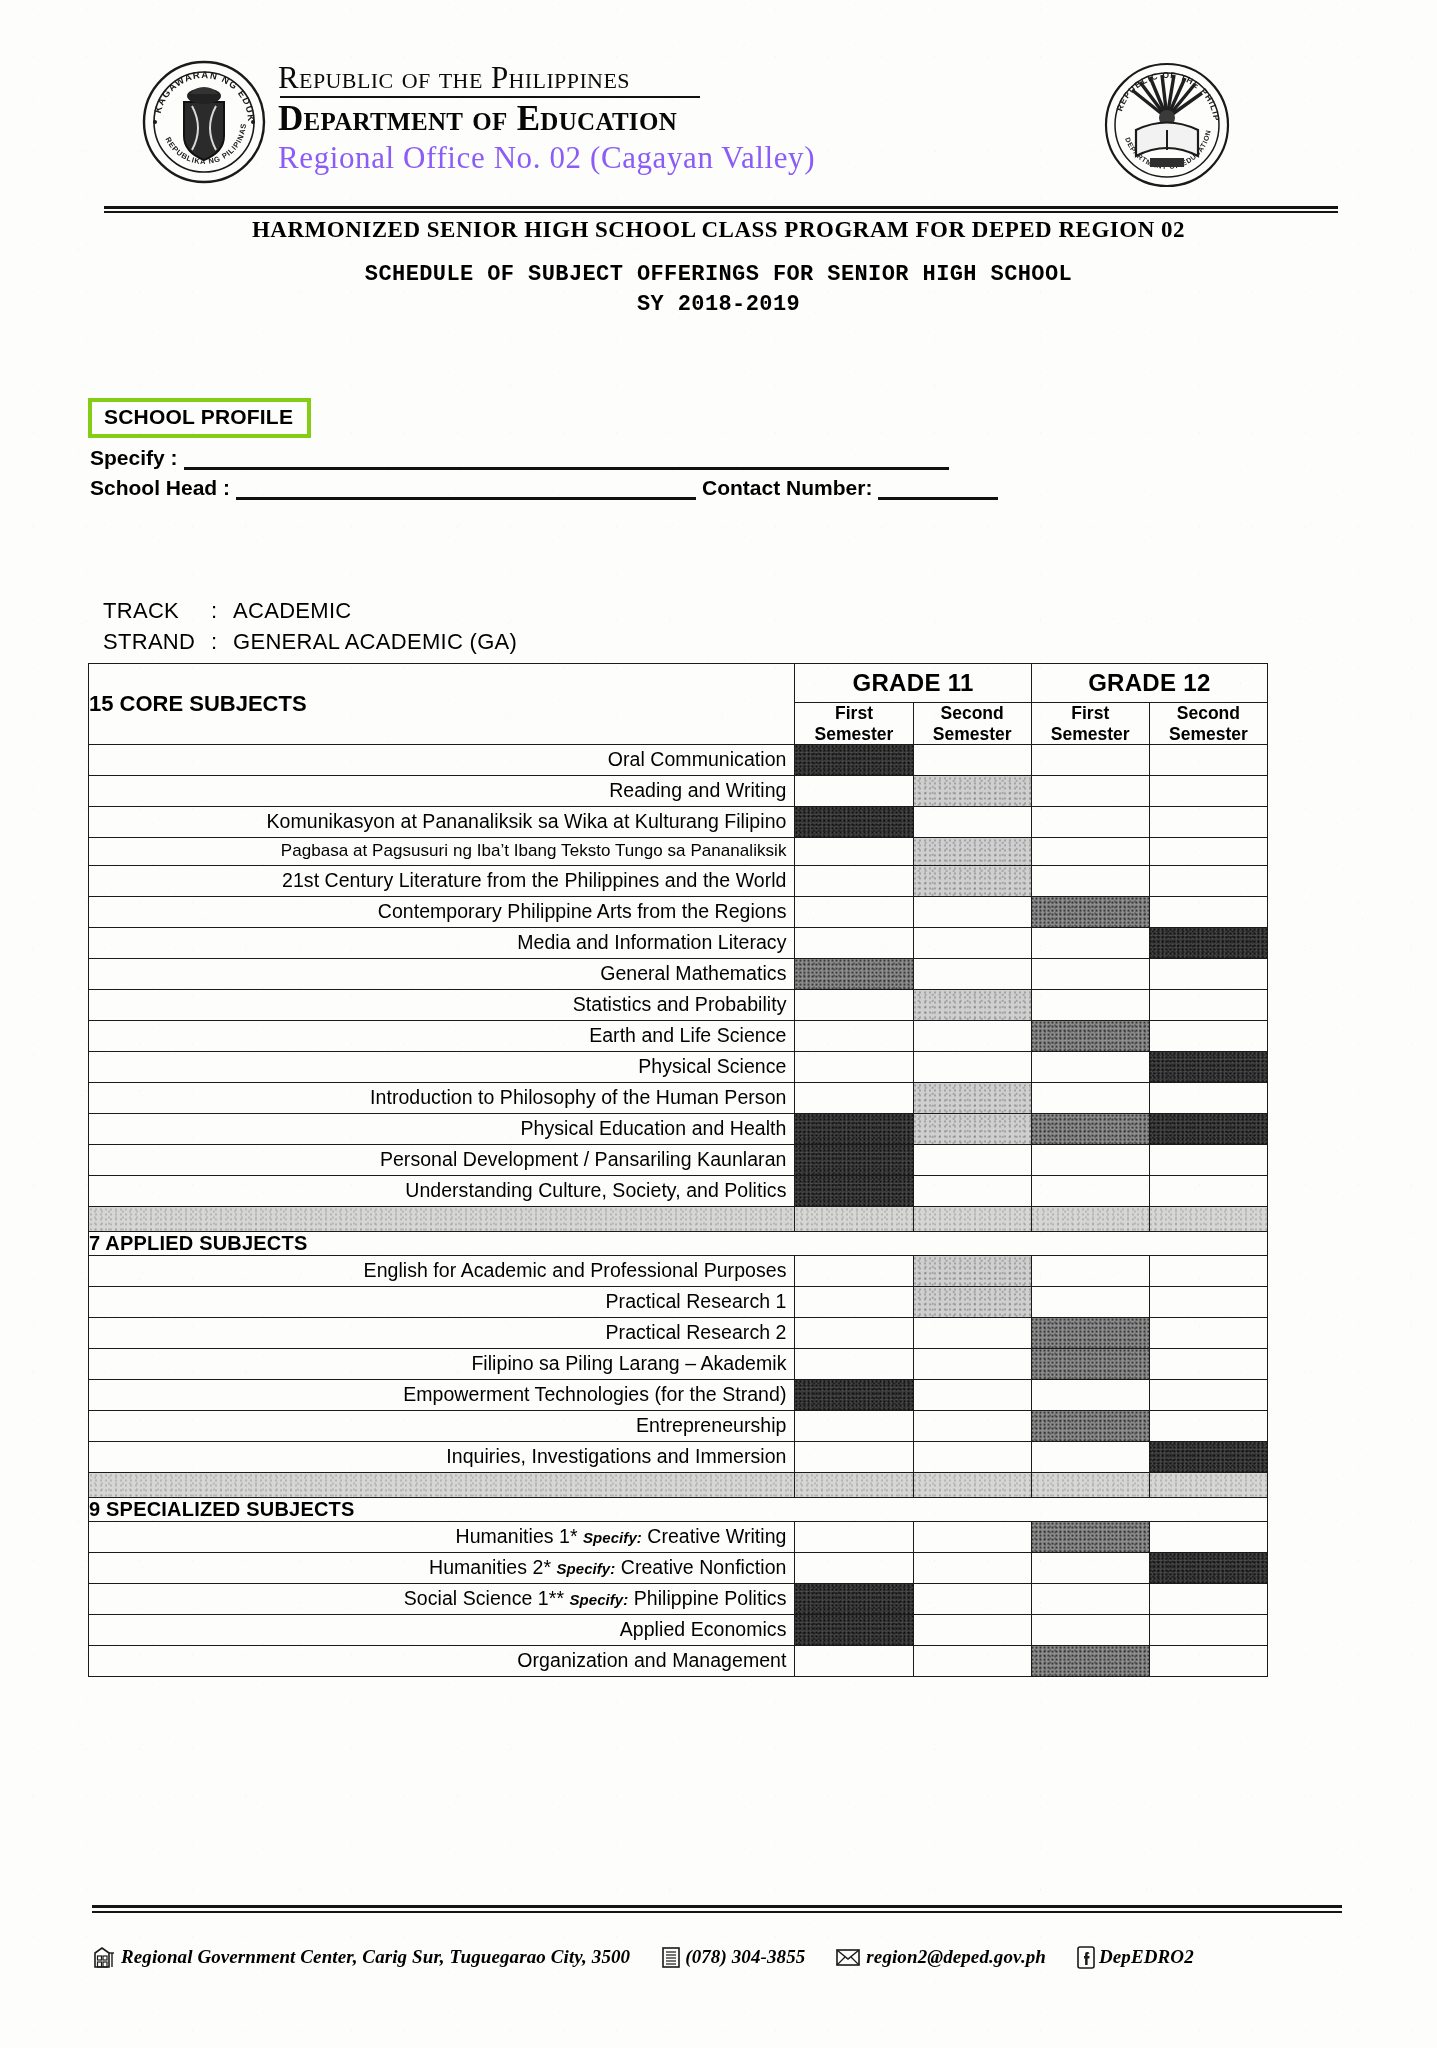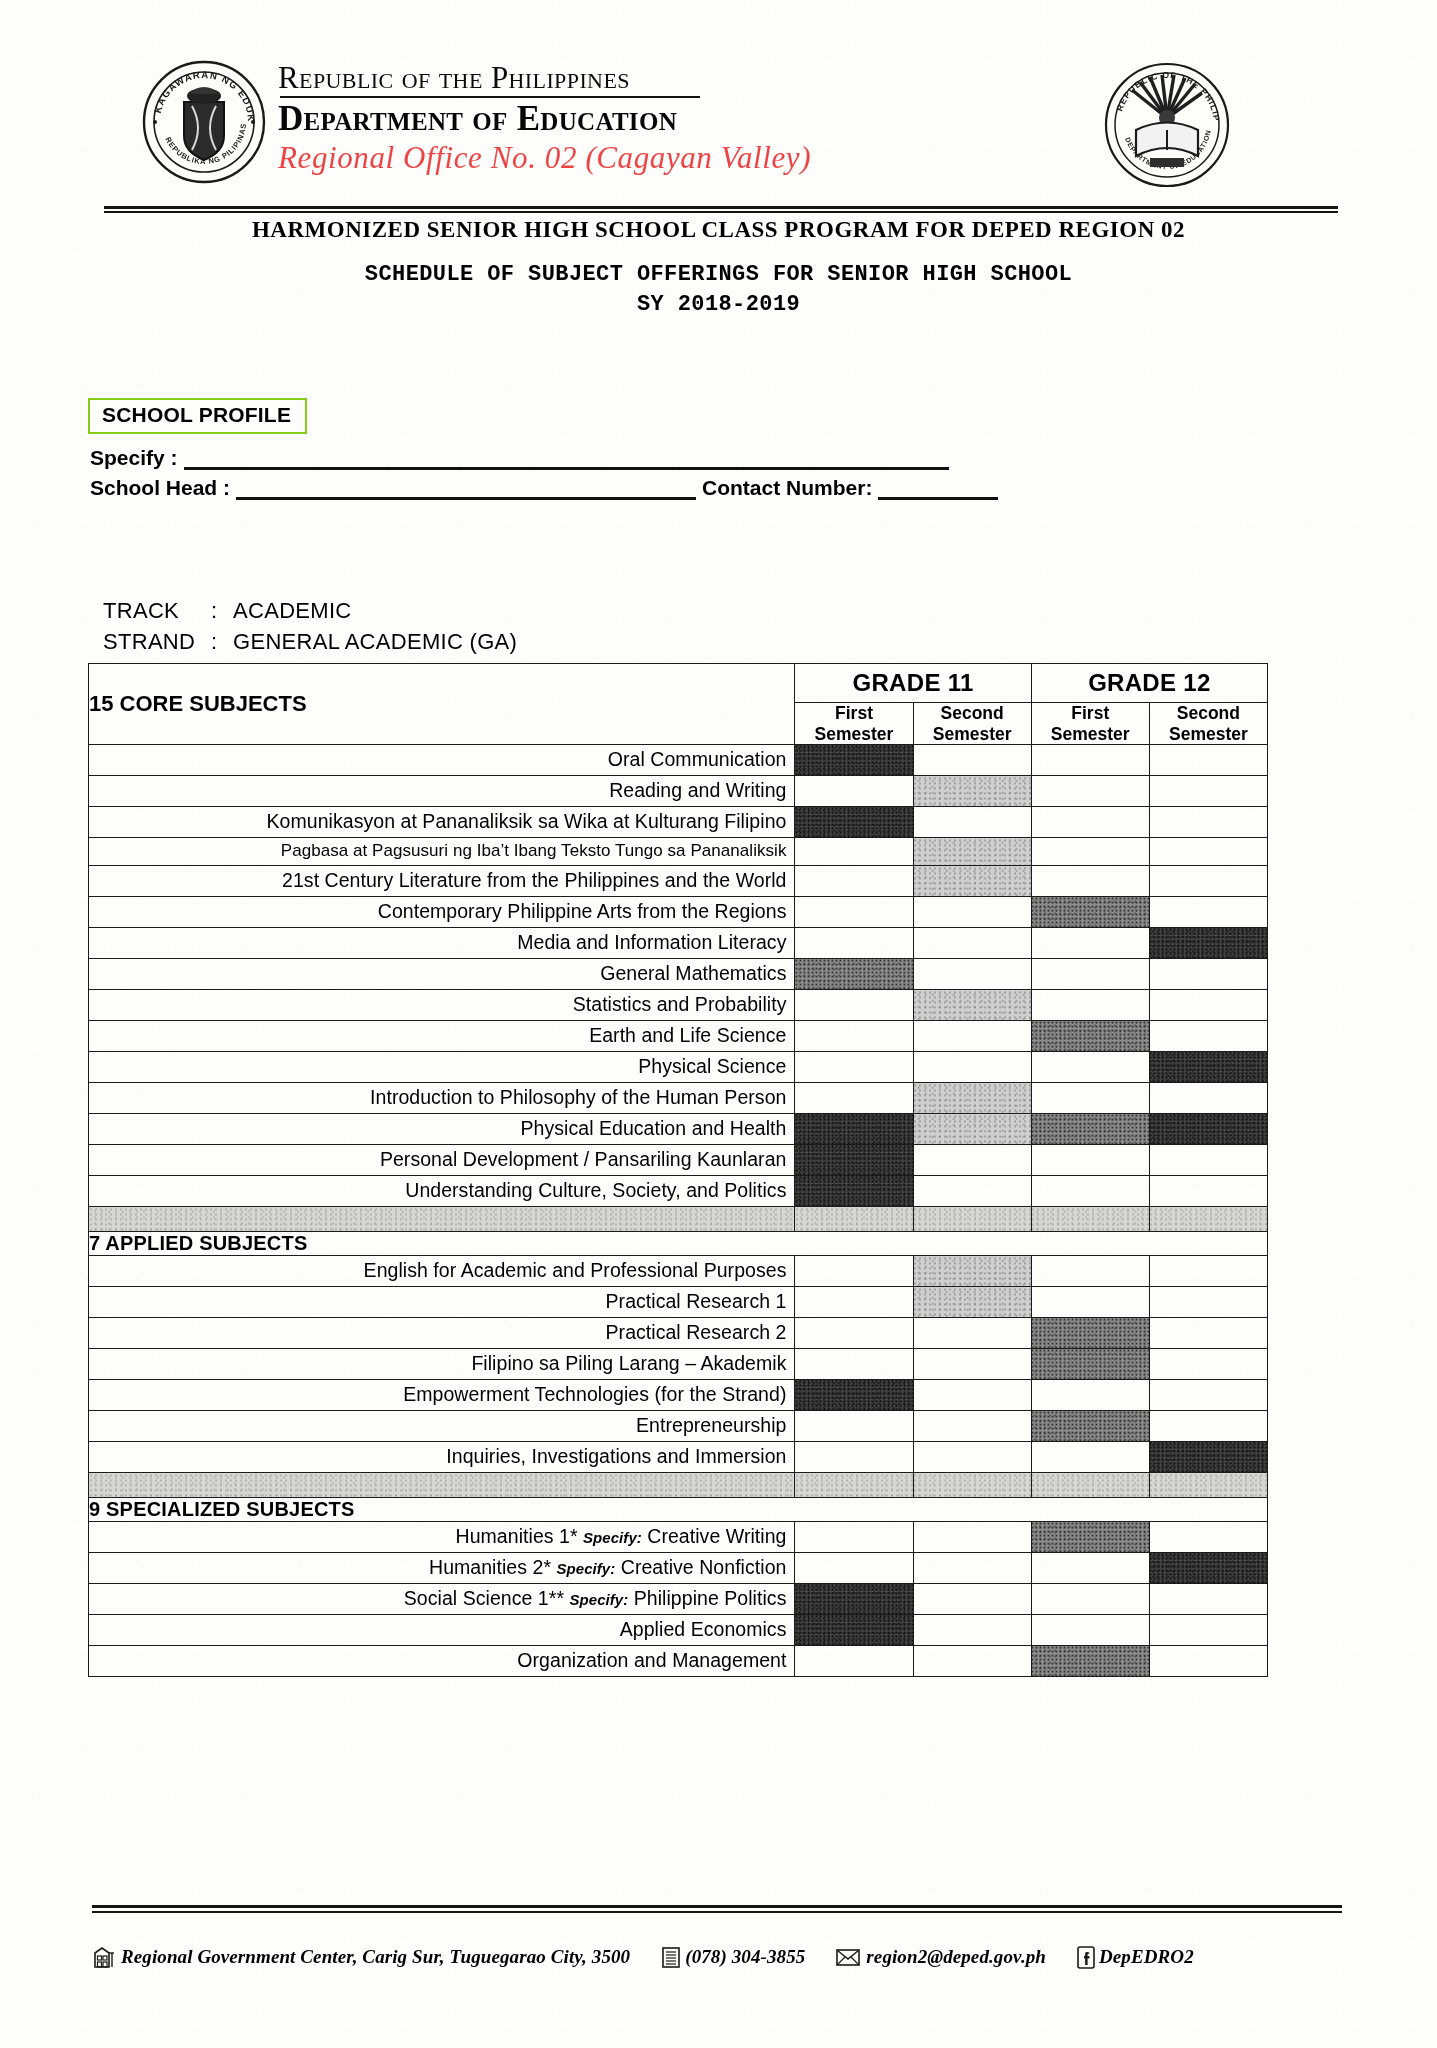--- a/index.html
+++ b/index.html
@@ -41,43 +41,43 @@
     font-variant: small-caps; color:#0b0b0b;
   }
   .lh-rule { margin: 3px 0 2px 2px; width: 420px; height: 2px; background:#111; }
   .lh-line2 {
     font-family: "Liberation Serif", serif;
     font-size: 35px; font-weight: 700; letter-spacing: 0.3px; line-height: 1.08;
     font-variant: small-caps; color:#070707;
   }
   .lh-line3 {
     font-family: "Liberation Serif", serif;
-    font-style: italic; font-size: 31px; line-height: 1.15;
-    letter-spacing: 0.6px; color:#ef4444; margin-top: 2px;
+    font-size: 31px; line-height: 1.15;
+    letter-spacing: 0.6px; color:#8b5cf6; margin-top: 2px;
   }
 
   .dbl-rule { position:absolute; left:104px; width:1234px; }
   .dbl-rule .r1 { height:3px; background:#141414; }
   .dbl-rule .r2 { height:2px; background:#141414; margin-top:2px; }
 
   
   .title-block { position:absolute; left:0; width:1437px; text-align:center; }
   .t-main {
     font-family: "Liberation Serif", serif;
     font-weight: 700; font-size: 23px; letter-spacing: 0.5px;
   }
   .t-sub {
     font-family: Liberation Mono, monospace;
     font-weight: 700; font-size: 22px; letter-spacing: 0.4px; line-height: 1.35;
   }
 
   
   .profile-tag {
     position:absolute; left:88px; top:398px;
-    border: 2px solid #84cc16; padding: 3px 14px 5px 12px;
+    border: 4px solid #84cc16; padding: 3px 14px 5px 12px;
     font-size: 21px; font-weight: 700; letter-spacing: 0.2px;
   }
   .profile-rows { position:absolute; left:90px; top:440px; width:1260px; font-size:21px; font-weight:600; }
   .p-row { display:flex; align-items:flex-end; height:30px; }
   .p-lbl { white-space:nowrap; }
   .blank { border-bottom: 3px solid #111; height: 20px; margin: 0 6px; }
 
   
   .track-block { position:absolute; left:103px; top:595px; font-size:22px; letter-spacing:0.3px; }
   .tr-row { display:flex; height:31px; align-items:center; }

